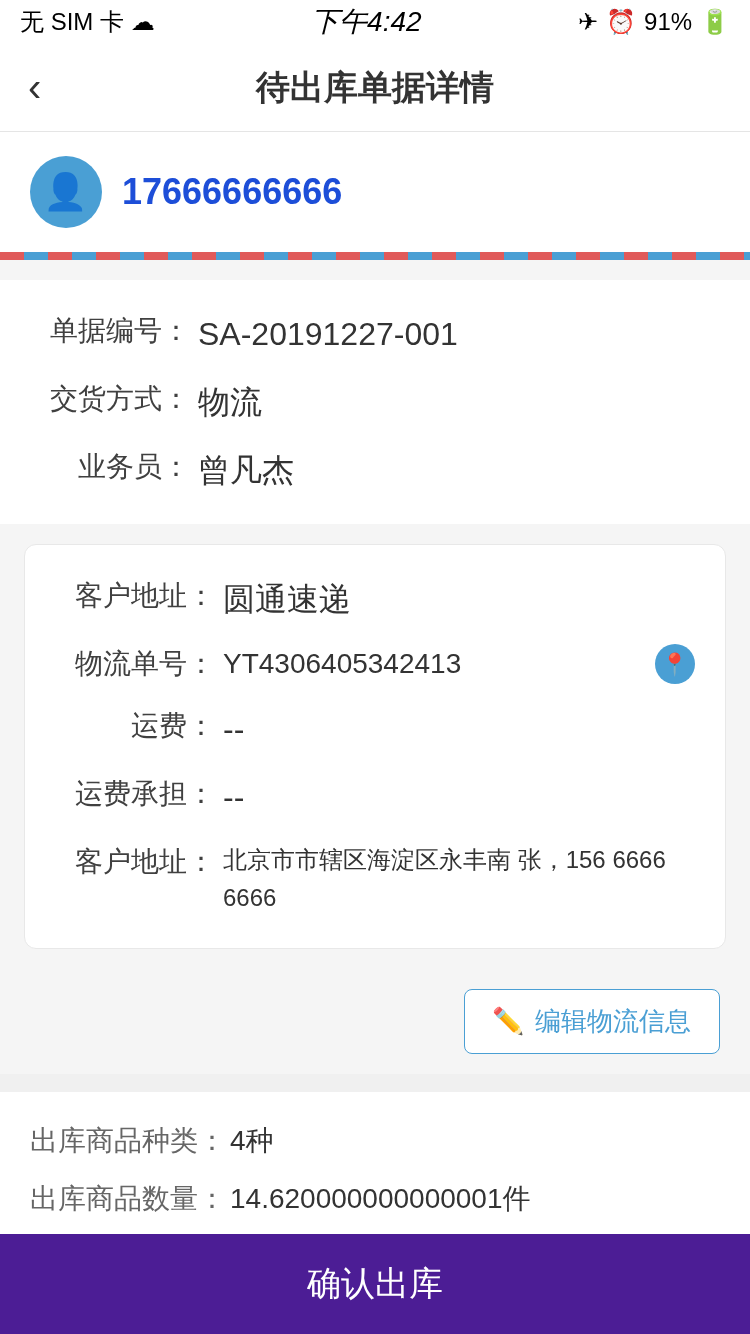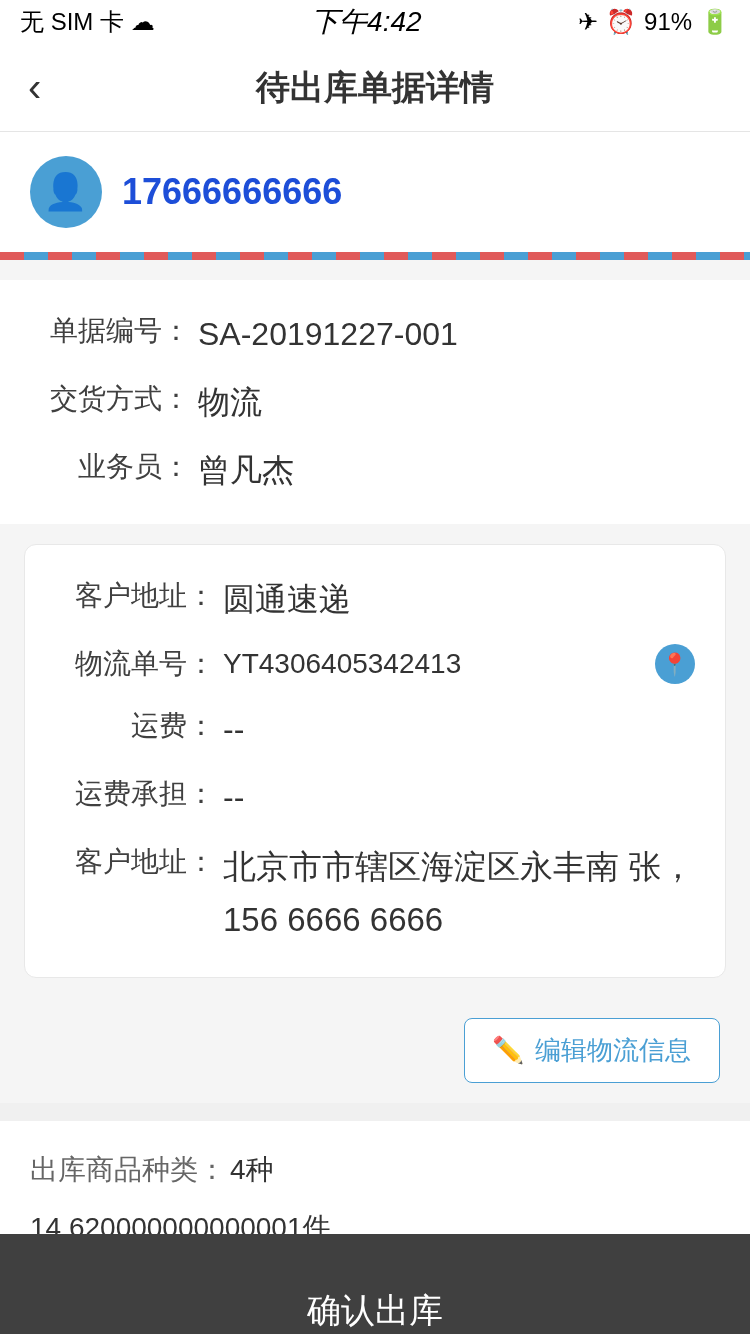--- a/index.html
+++ b/index.html
@@ -148,21 +148,21 @@
       border-radius: 50%;
       display: flex;
       align-items: center;
       justify-content: center;
       color: white;
       font-size: 22px;
       flex-shrink: 0;
     }
     .address-value {
       color: #333;
-      font-size: 33px;
+      font-size: 24px;
       flex: 1;
       margin-left: 8px;
       line-height: 1.6;
     }
 
     
     .edit-btn-wrap {
       display: flex;
       justify-content: flex-end;
       padding: 20px 30px 0 30px;
@@ -230,24 +230,24 @@
       cursor: pointer;
       background: #fff;
     }
 
     
     .bottom-bar {
       position: fixed;
       bottom: 0;
       left: 0;
       width: 750px;
-      background: #404040;
+      background: #4c1d95;
       height: 100px;
       display: flex;
-      align-items: flex-end;
+      align-items: center;
       justify-content: center;
       cursor: pointer;
     }
     .confirm-btn-text {
       color: #fff;
       font-size: 34px;
       font-weight: 500;
     }
   </style>
 </head>
@@ -331,20 +331,21 @@
   </div>
 
   <div class="section-divider"></div>
 
   <div class="goods-section">
     <div class="goods-row">
       <span class="goods-label">出库商品种类：</span>
       <span class="goods-value">4种</span>
     </div>
     <div class="goods-row">
+      <span class="goods-label">出库商品数量：</span>
       <span class="goods-value">14.620000000000001件</span>
     </div>
   </div>
 
   <div class="view-btn-wrap">
     <button class="view-btn">
       <span>📋</span>
       <span>查看单据详情</span>
     </button>
   </div>

